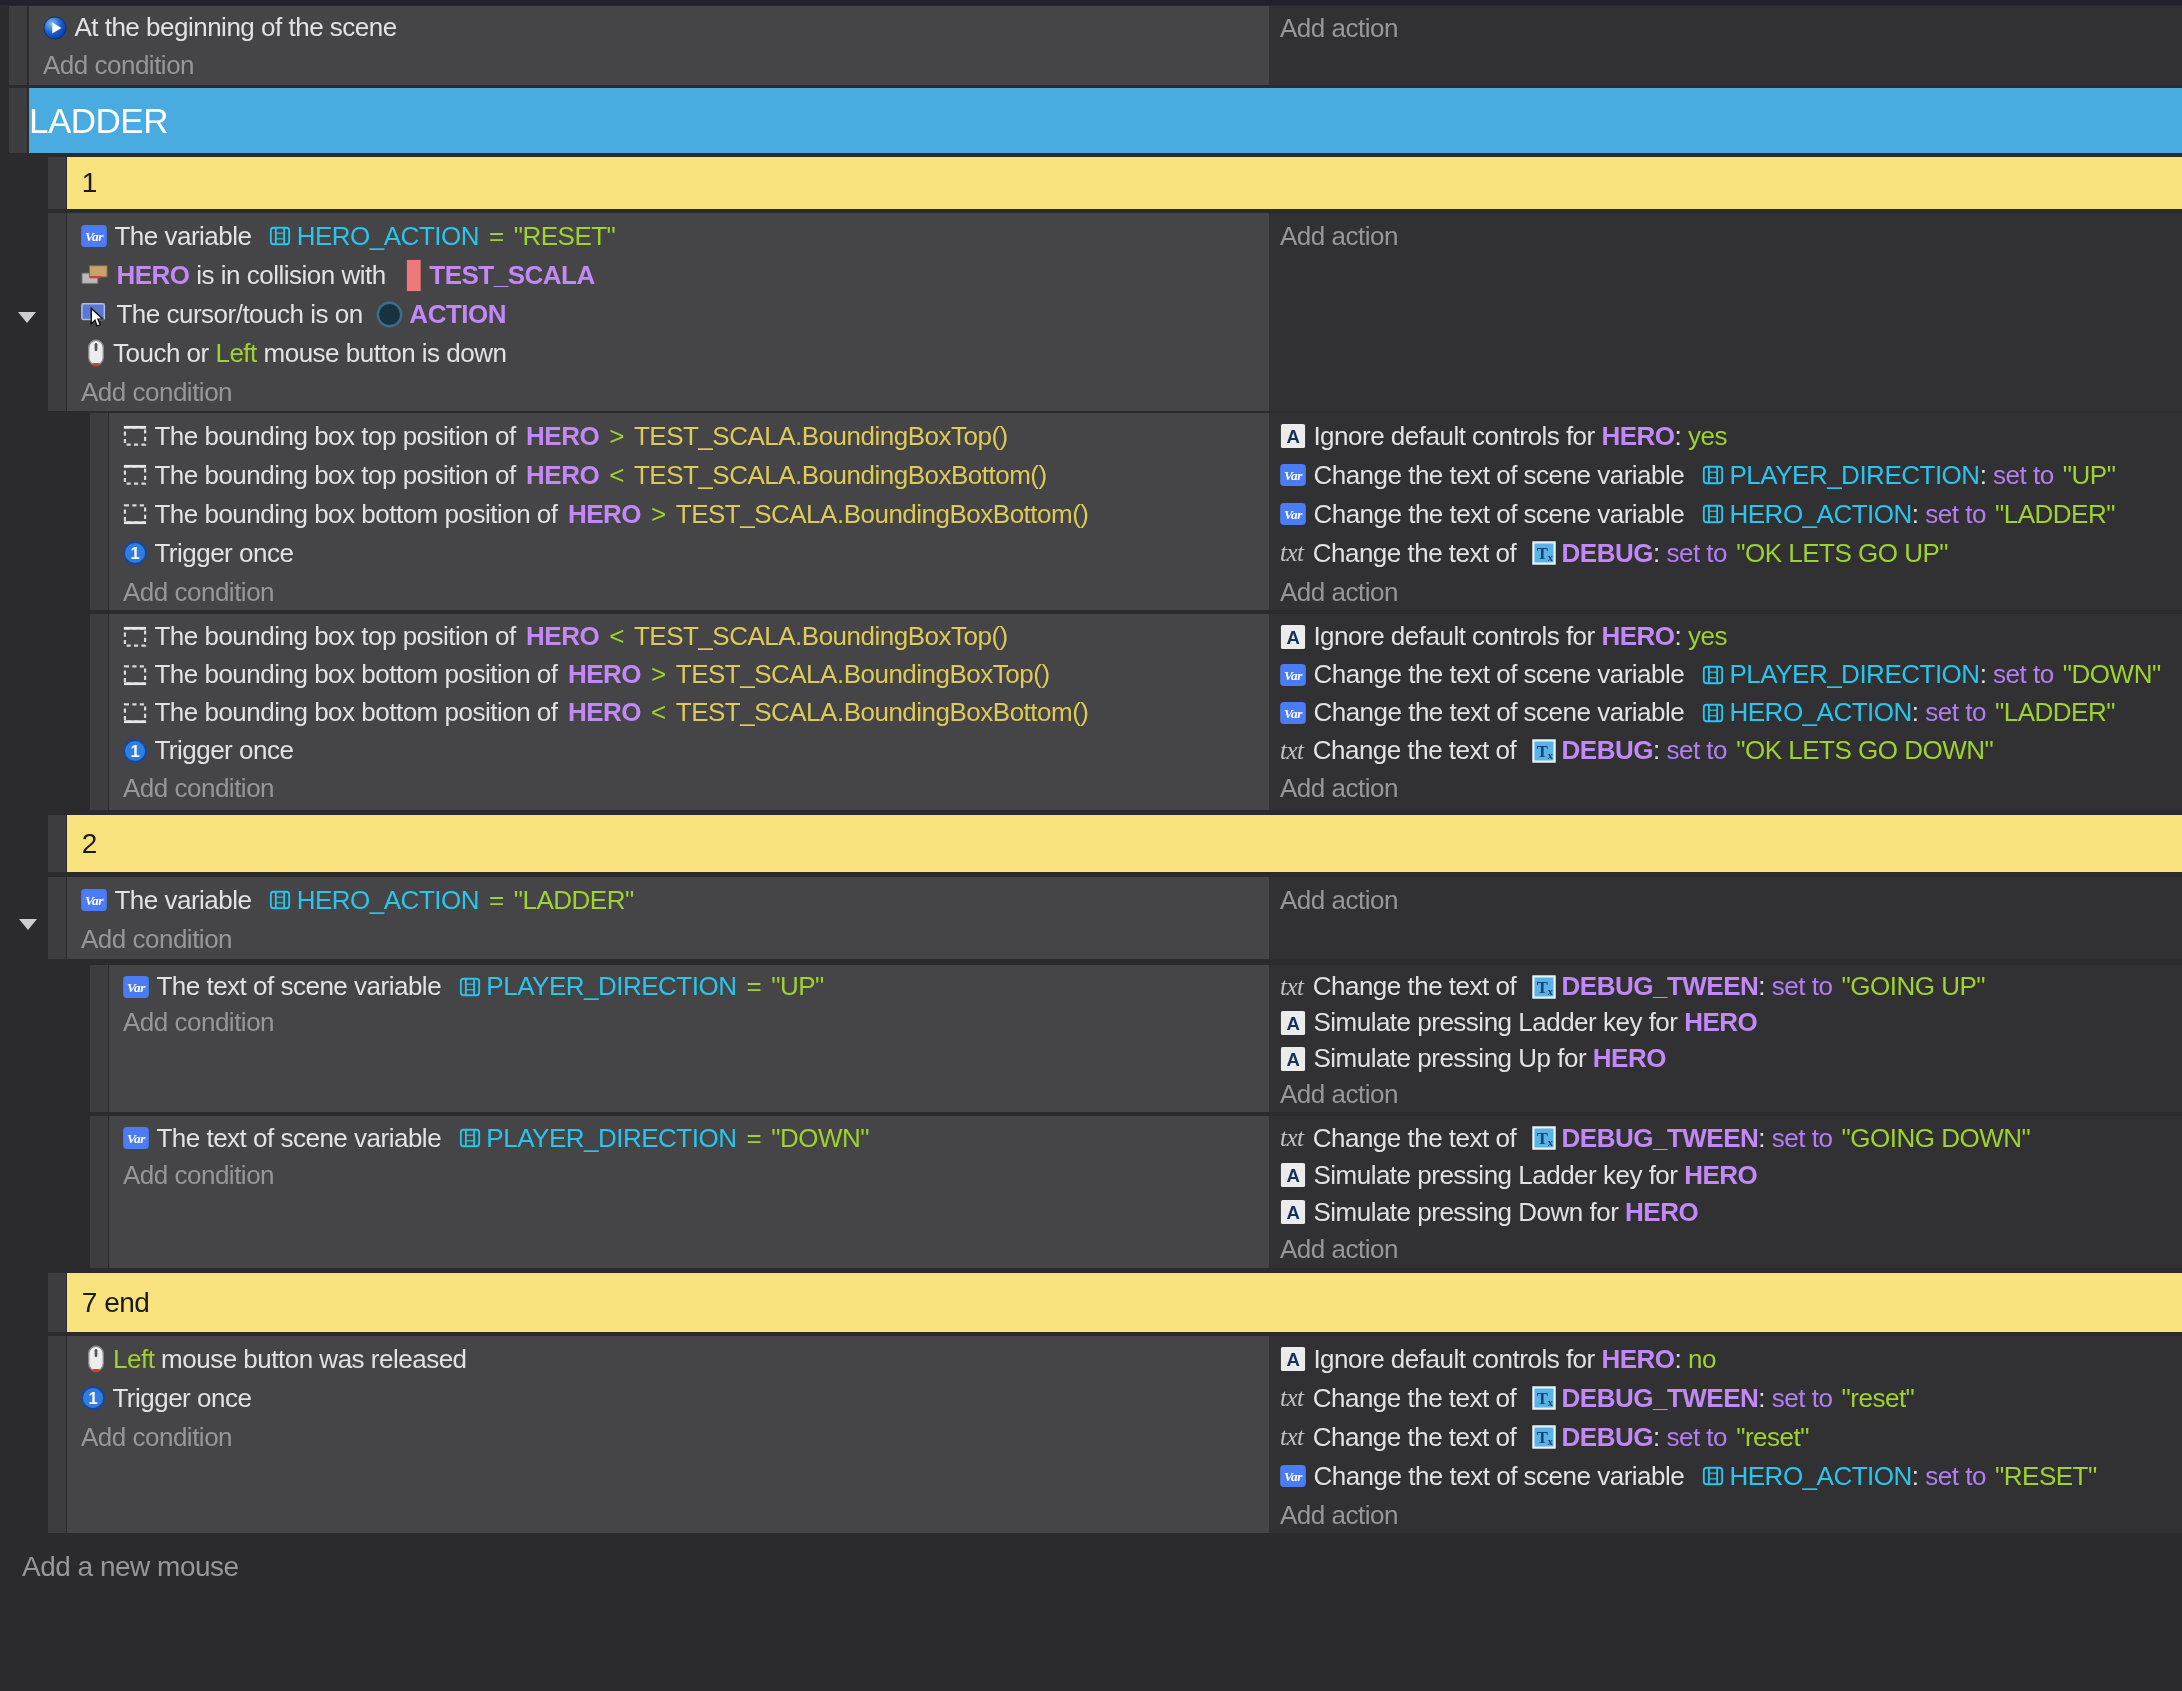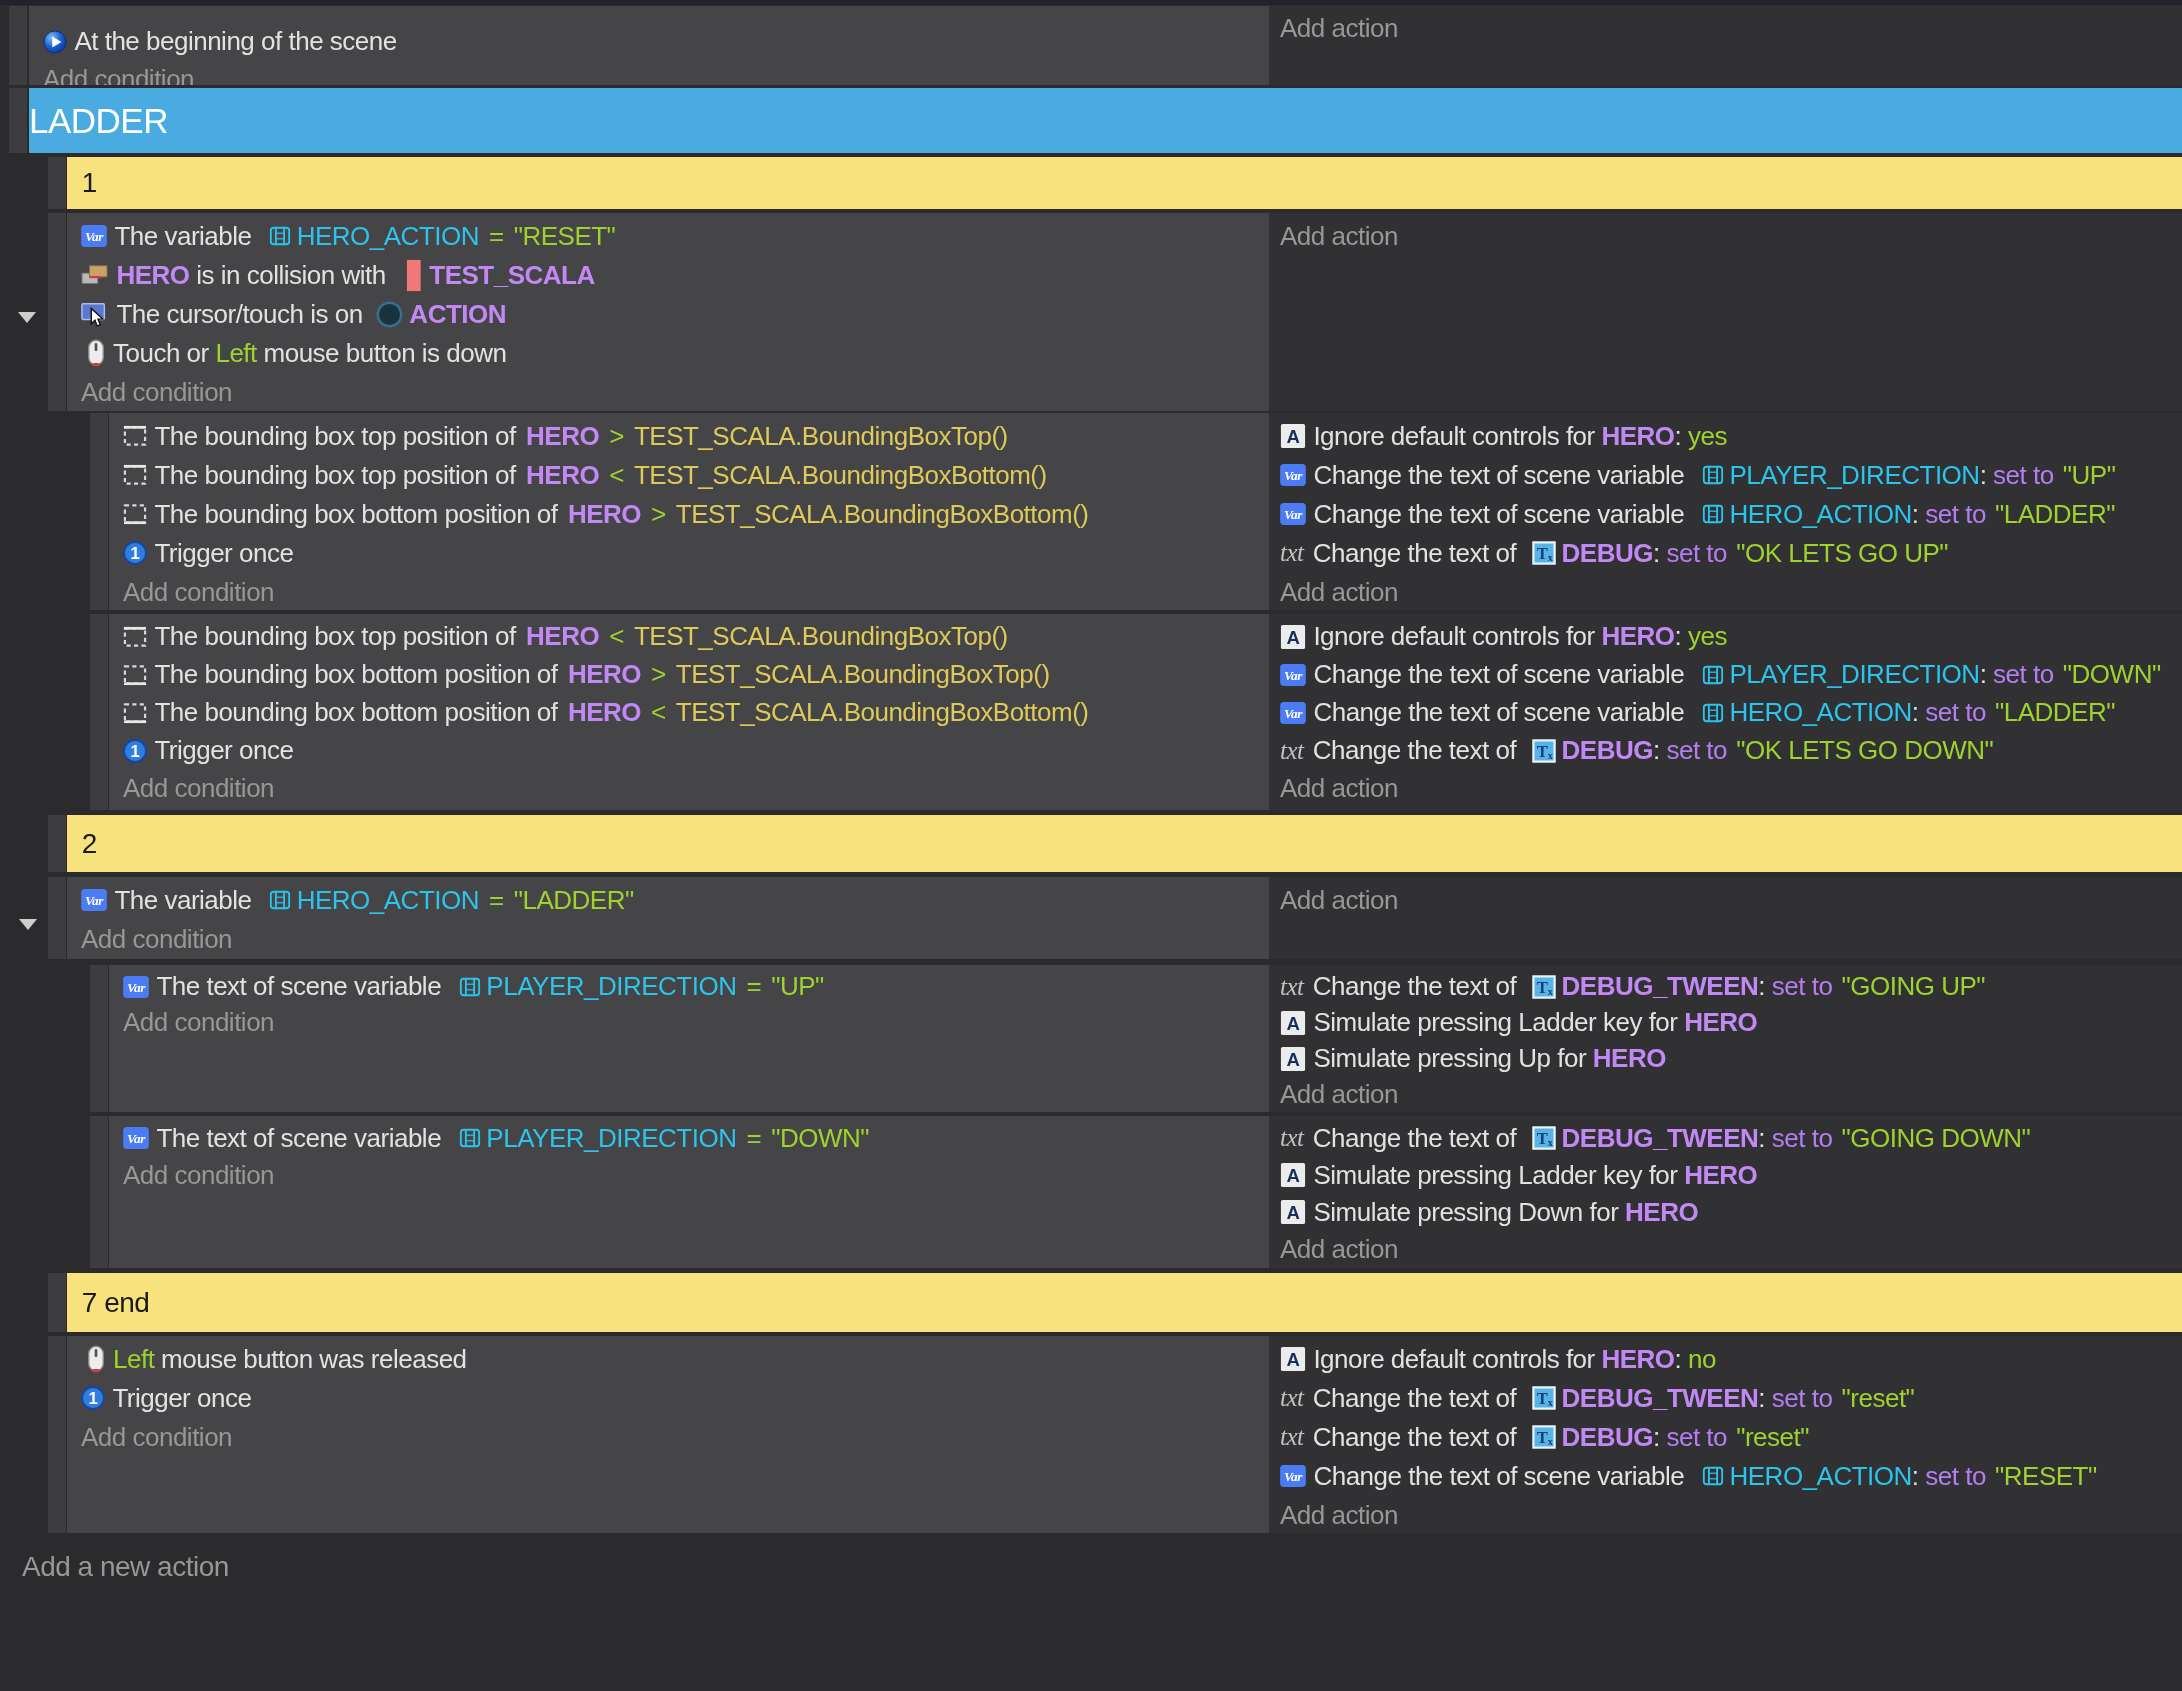--- a/index.html
+++ b/index.html
@@ -21,21 +21,21 @@
 <radialGradient id="pg" cx="35%" cy="30%" r="75%">
 <stop offset="0%" stop-color="#86c0f2"></stop>
         <stop offset="55%" stop-color="#1d5fd0"></stop>
         <stop offset="100%" stop-color="#0a3aa0"></stop>
 </radialGradient>
     </defs>
   </svg>
 
 <div class="abs" style="left:0;top:0;width:2183px;height:4.6px;background:#22222e"></div>
 <div class="abs" style="left:9.2px;top:5.5px;width:17.5px;height:79px;background:#3d3d3f"></div>
-<div class="abs" style="left:29px;top:5.5px;width:1240px;height:79px;background:#454547;padding-top:17px;box-sizing:border-box;overflow:hidden">
+<div class="abs" style="left:29px;top:5.5px;width:1240px;height:79px;background:#454547;padding-top:3px;box-sizing:border-box;overflow:hidden">
     <div class="row" style="height:38px;padding-left:14px">
       <svg class="ic" width="24" height="24" viewBox="0 0 26 26">
         <circle cx="13" cy="13" r="12" fill="url(#pg)" stroke="#0a2f70"></circle>
         <polygon points="10,7 20,13 10,19" fill="#fff"></polygon>
       </svg>
       <span>At the beginning of the scene</span>
     </div>
     <div class="row dim" style="height:38px;padding-left:14px">Add condition</div>
   </div>
 <div class="abs" style="left:1269px;top:5.5px;width:914px;height:79px;background:#313134;padding-top:3.7px;box-sizing:border-box;overflow:hidden">
@@ -530,13 +530,13 @@
       <span class="c">HERO_ACTION</span>
       <span>:&nbsp;</span>
       <span class="sp">set to</span>
       <span style="width:9.2px;display:inline-block"></span>
       <span class="g">"RESET"</span>
     </div>
     <div class="row dim" style="height:39px;padding-left:11px">Add action</div>
   </div>
 <div class="tri" style="left:17.5px;top:312px"></div>
 <div class="tri" style="left:19.4px;top:919px"></div>
-<div class="abs dim" style="left:22px;top:1551px;font-size:28px">Add a new action</div>
+<div class="abs dim" style="left:22px;top:1551px;font-size:28px">Add a new mouse</div>
 
 </body></html>

